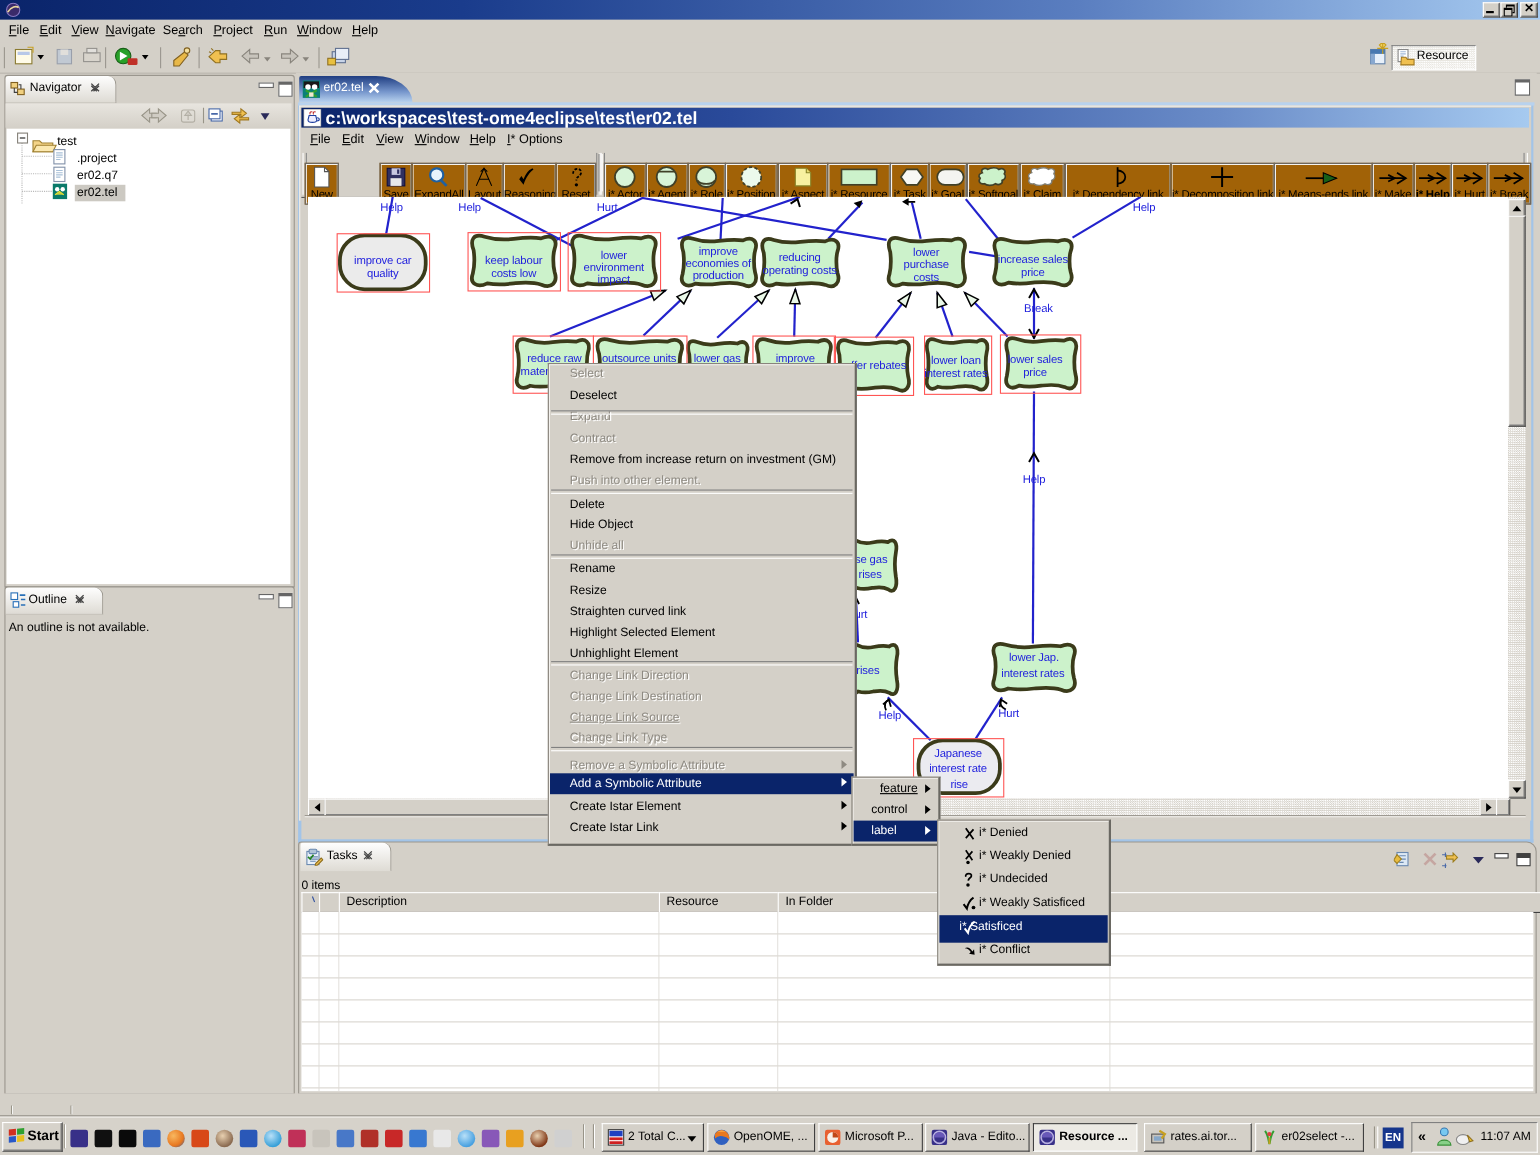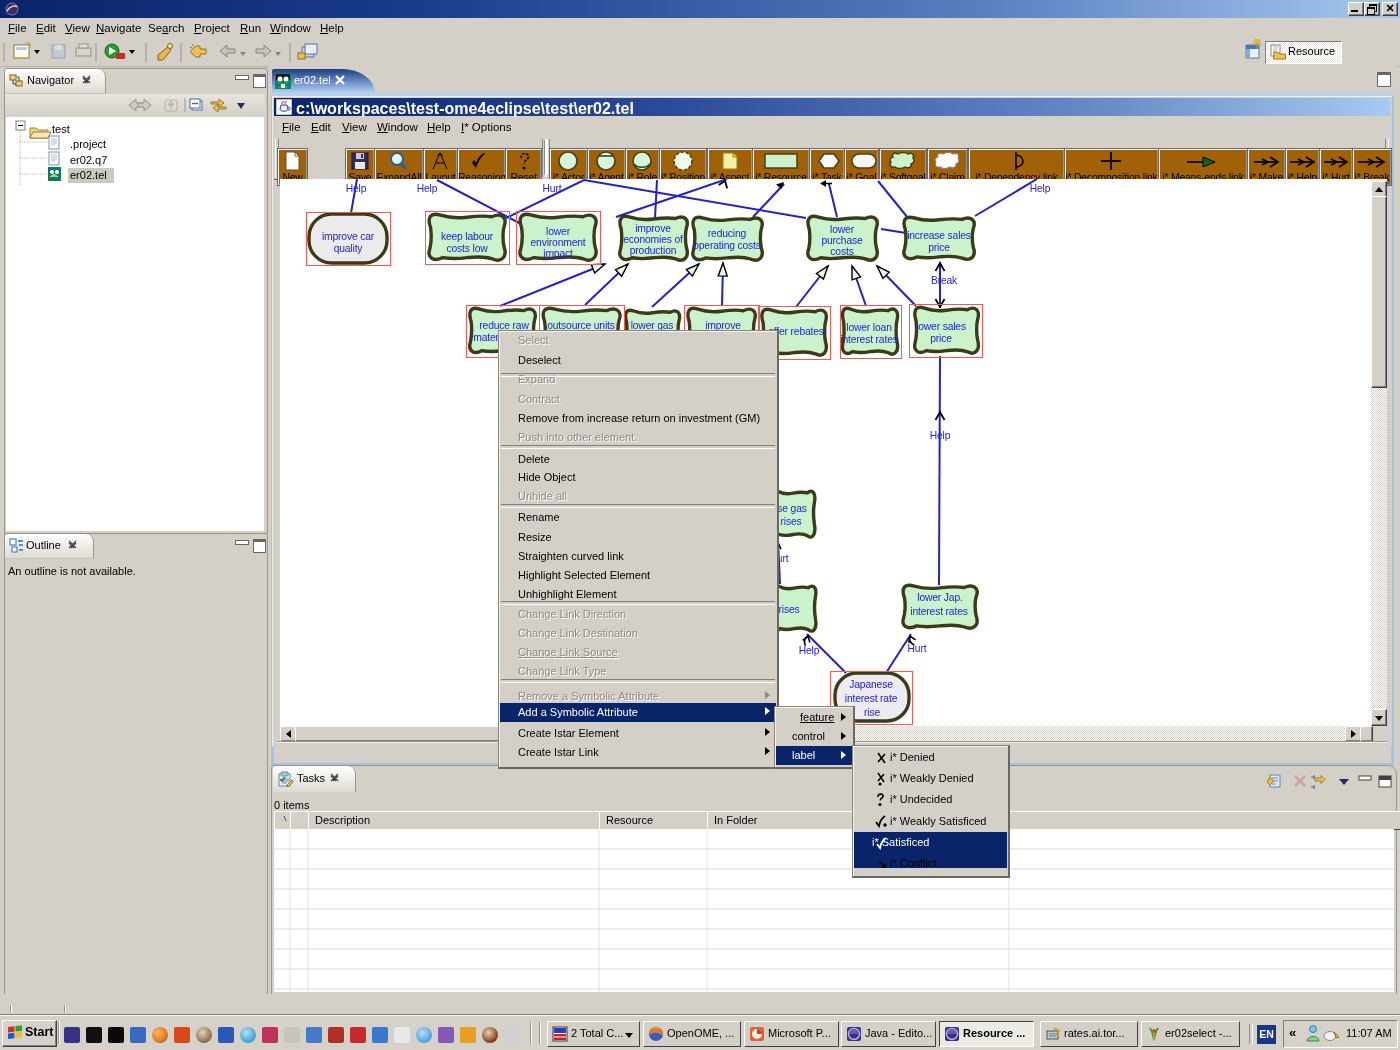--- a/index.html
+++ b/index.html
@@ -403,21 +403,21 @@
 <div class="tbtn" style="left:1247px;width:37px;">
     <svg class="ic">
       <g stroke="#000" stroke-width="1.6" fill="none">
         <line x1="6" y1="11" x2="30" y2="11"></line>
         <path d="M22,6 l8,5 -8,5"></path>
         <path d="M14,8 l6,3 -6,3"></path>
       </g>
     </svg>
     <div class="lbl">i* Make</div>
   </div>
-<div class="tbtn" style="left:1285px;width:33px;">
+<div class="tbtn" style="left:1285px;width:33px;font-weight:bold;">
     <svg class="ic">
       <g stroke="#000" stroke-width="1.6" fill="none">
         <line x1="4" y1="11" x2="28" y2="11"></line>
         <path d="M20,6 l8,5 -8,5"></path>
         <path d="M12,8 l6,3 -6,3"></path>
       </g>
     </svg>
     <div class="lbl">i* Help</div>
   </div>
 <div class="tbtn" style="left:1319px;width:32px;">
@@ -806,19 +806,19 @@
         <circle cx="5" cy="12" r="1.6" fill="#000"></circle>
       </svg>i* Weakly Denied</div>
 <div class="mi " style="top:43.4px;height:21px;line-height:21px;padding-left:36px;"><svg style="position:absolute;left:21px;top:4px;" width="13" height="14">
         <path d="M3,4 c-1,-3.5 6,-4 5,-0.5 c-0.6,2 -2.5,1.5 -2.8,4" stroke="#000" stroke-width="1.6" fill="none"></path>
         <circle cx="5" cy="11.5" r="1.6" fill="#000"></circle>
       </svg>i* Undecided</div>
 <div class="mi " style="top:64.6px;height:21px;line-height:21px;padding-left:36px;"><svg style="position:absolute;left:21px;top:4px;" width="13" height="14">
         <path d="M1,7 l3,4 c1,-5 3,-8 6,-10" stroke="#000" stroke-width="1.8" fill="none"></path>
         <circle cx="10" cy="10" r="1.7" fill="#000"></circle>
       </svg>i* Weakly Satisficed</div>
-<div class="mi hl" style="top:85.8px;height:36px;line-height:21px;"><svg style="position:absolute;left:21px;top:4px;" width="13" height="14">
+<div class="mi hl" style="top:85.8px;height:25px;line-height:21px;"><svg style="position:absolute;left:21px;top:4px;" width="13" height="14">
         <path d="M2,8 l3,4 c1,-5 3,-8 6,-10" stroke="#fff" stroke-width="1.8" fill="none"></path>
       </svg>i* Satisficed</div>
 <div class="mi " style="top:107.0px;height:21px;line-height:21px;padding-left:36px;"><svg style="position:absolute;left:21px;top:4px;" width="13" height="14">
         <path d="M2,5 q4,-2 7,3 l1.5,-2 0.5,5 -5,-1 1.5,-1.5 q-2,-3.5 -5.5,-3.5 z" fill="#000"></path>
       </svg>i* Conflict</div>
 </div>
 
 </body></html>

